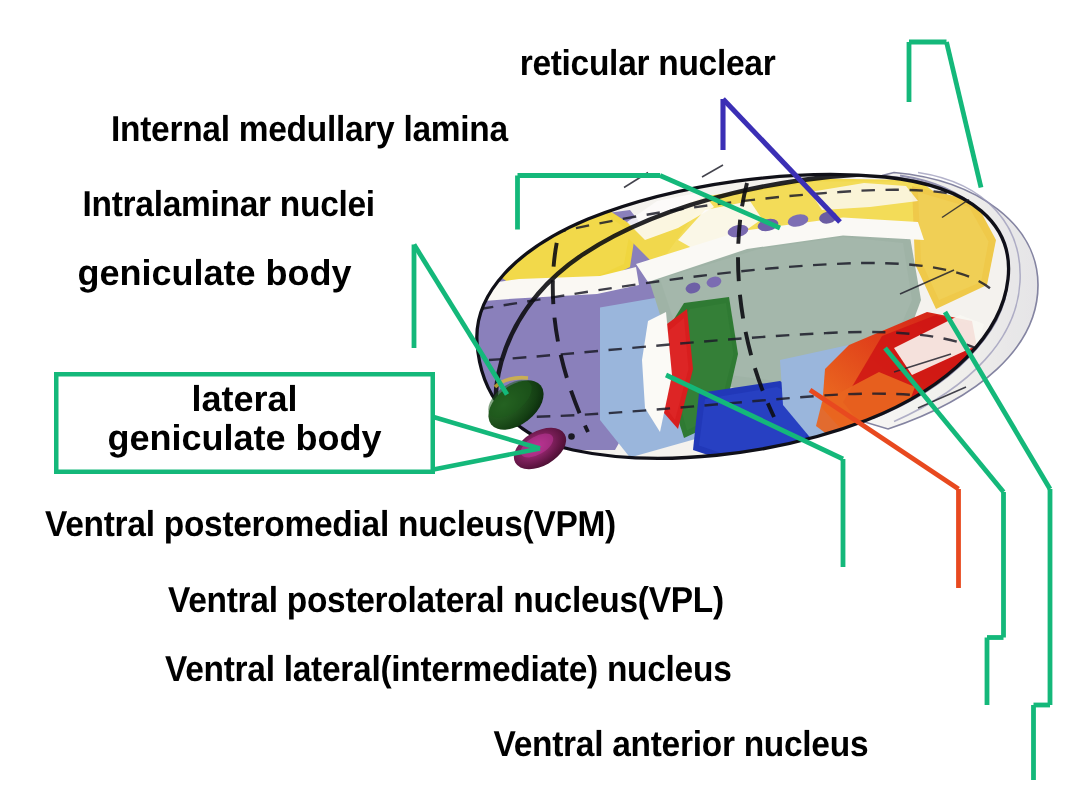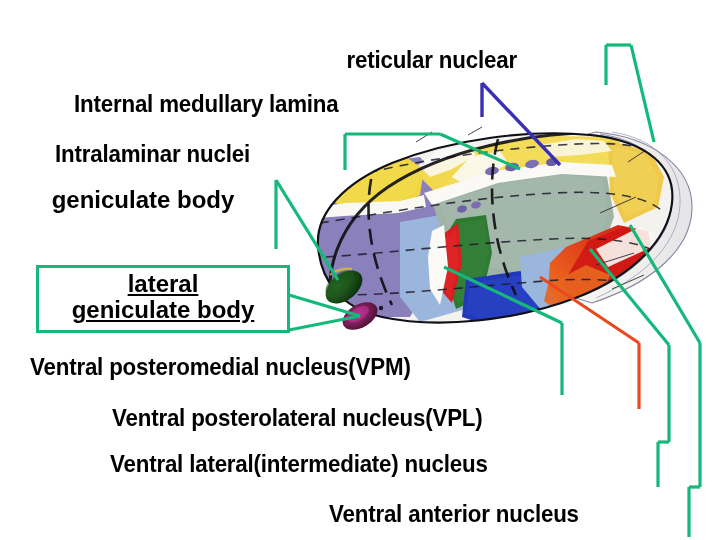--- a/index.html
+++ b/index.html
@@ -2,21 +2,21 @@
 <html><head>
 <meta charset="utf-8">
 <style>
   html,body{margin:0;padding:0;}
   body{
     width:720px;height:540px;
     background:#ffffff;
     font-family:"Liberation Sans","DejaVu Sans",sans-serif;
     overflow:hidden;position:relative;
   }
-  #stage{position:absolute;left:0;top:0;width:720px;height:460px;margin-top:17px;}
+  #stage{position:absolute;left:0;top:0;width:720px;height:460px;}
   .lbl{
     position:absolute;
     color:#000000;
     font-weight:bold;
     font-family:"Liberation Sans","DejaVu Sans",sans-serif;
     white-space:nowrap;
     letter-spacing:-0.2px;
     line-height:1.12;
     transform:scaleX(0.93);
     transform-origin:left center;
@@ -238,21 +238,21 @@
 
   <div class="lbl" style="left:74px;top:74px;font-size:24px;">Internal medullary lamina</div>
 
   <div class="lbl" style="left:55px;top:124px;font-size:24px;">Intralaminar nuclei</div>
 
   <div class="callout-text" style="left:20px;top:170px;width:246px;font-size:24px;">
     <div>geniculate body</div>
   </div>
 
   <div class="callout-box" style="left:36px;top:248px;width:254px;height:68px;"></div>
-  <div class="callout-text" style="left:40px;top:254px;width:246px;font-size:24px;text-decoration:underline;">
+  <div class="callout-text" style="left:40px;top:254px;width:246px;font-size:24px;">
     <div>lateral</div>
     <div>geniculate body</div>
   </div>
 
   <div class="lbl" style="left:30px;top:337px;font-size:24px;">Ventral posteromedial nucleus(VPM)</div>
 
   <div class="lbl" style="left:112px;top:388px;font-size:24px;">Ventral posterolateral nucleus(VPL)</div>
 
   <div class="lbl" style="left:110px;top:434px;font-size:24px;">Ventral lateral(intermediate) nucleus</div>
 

